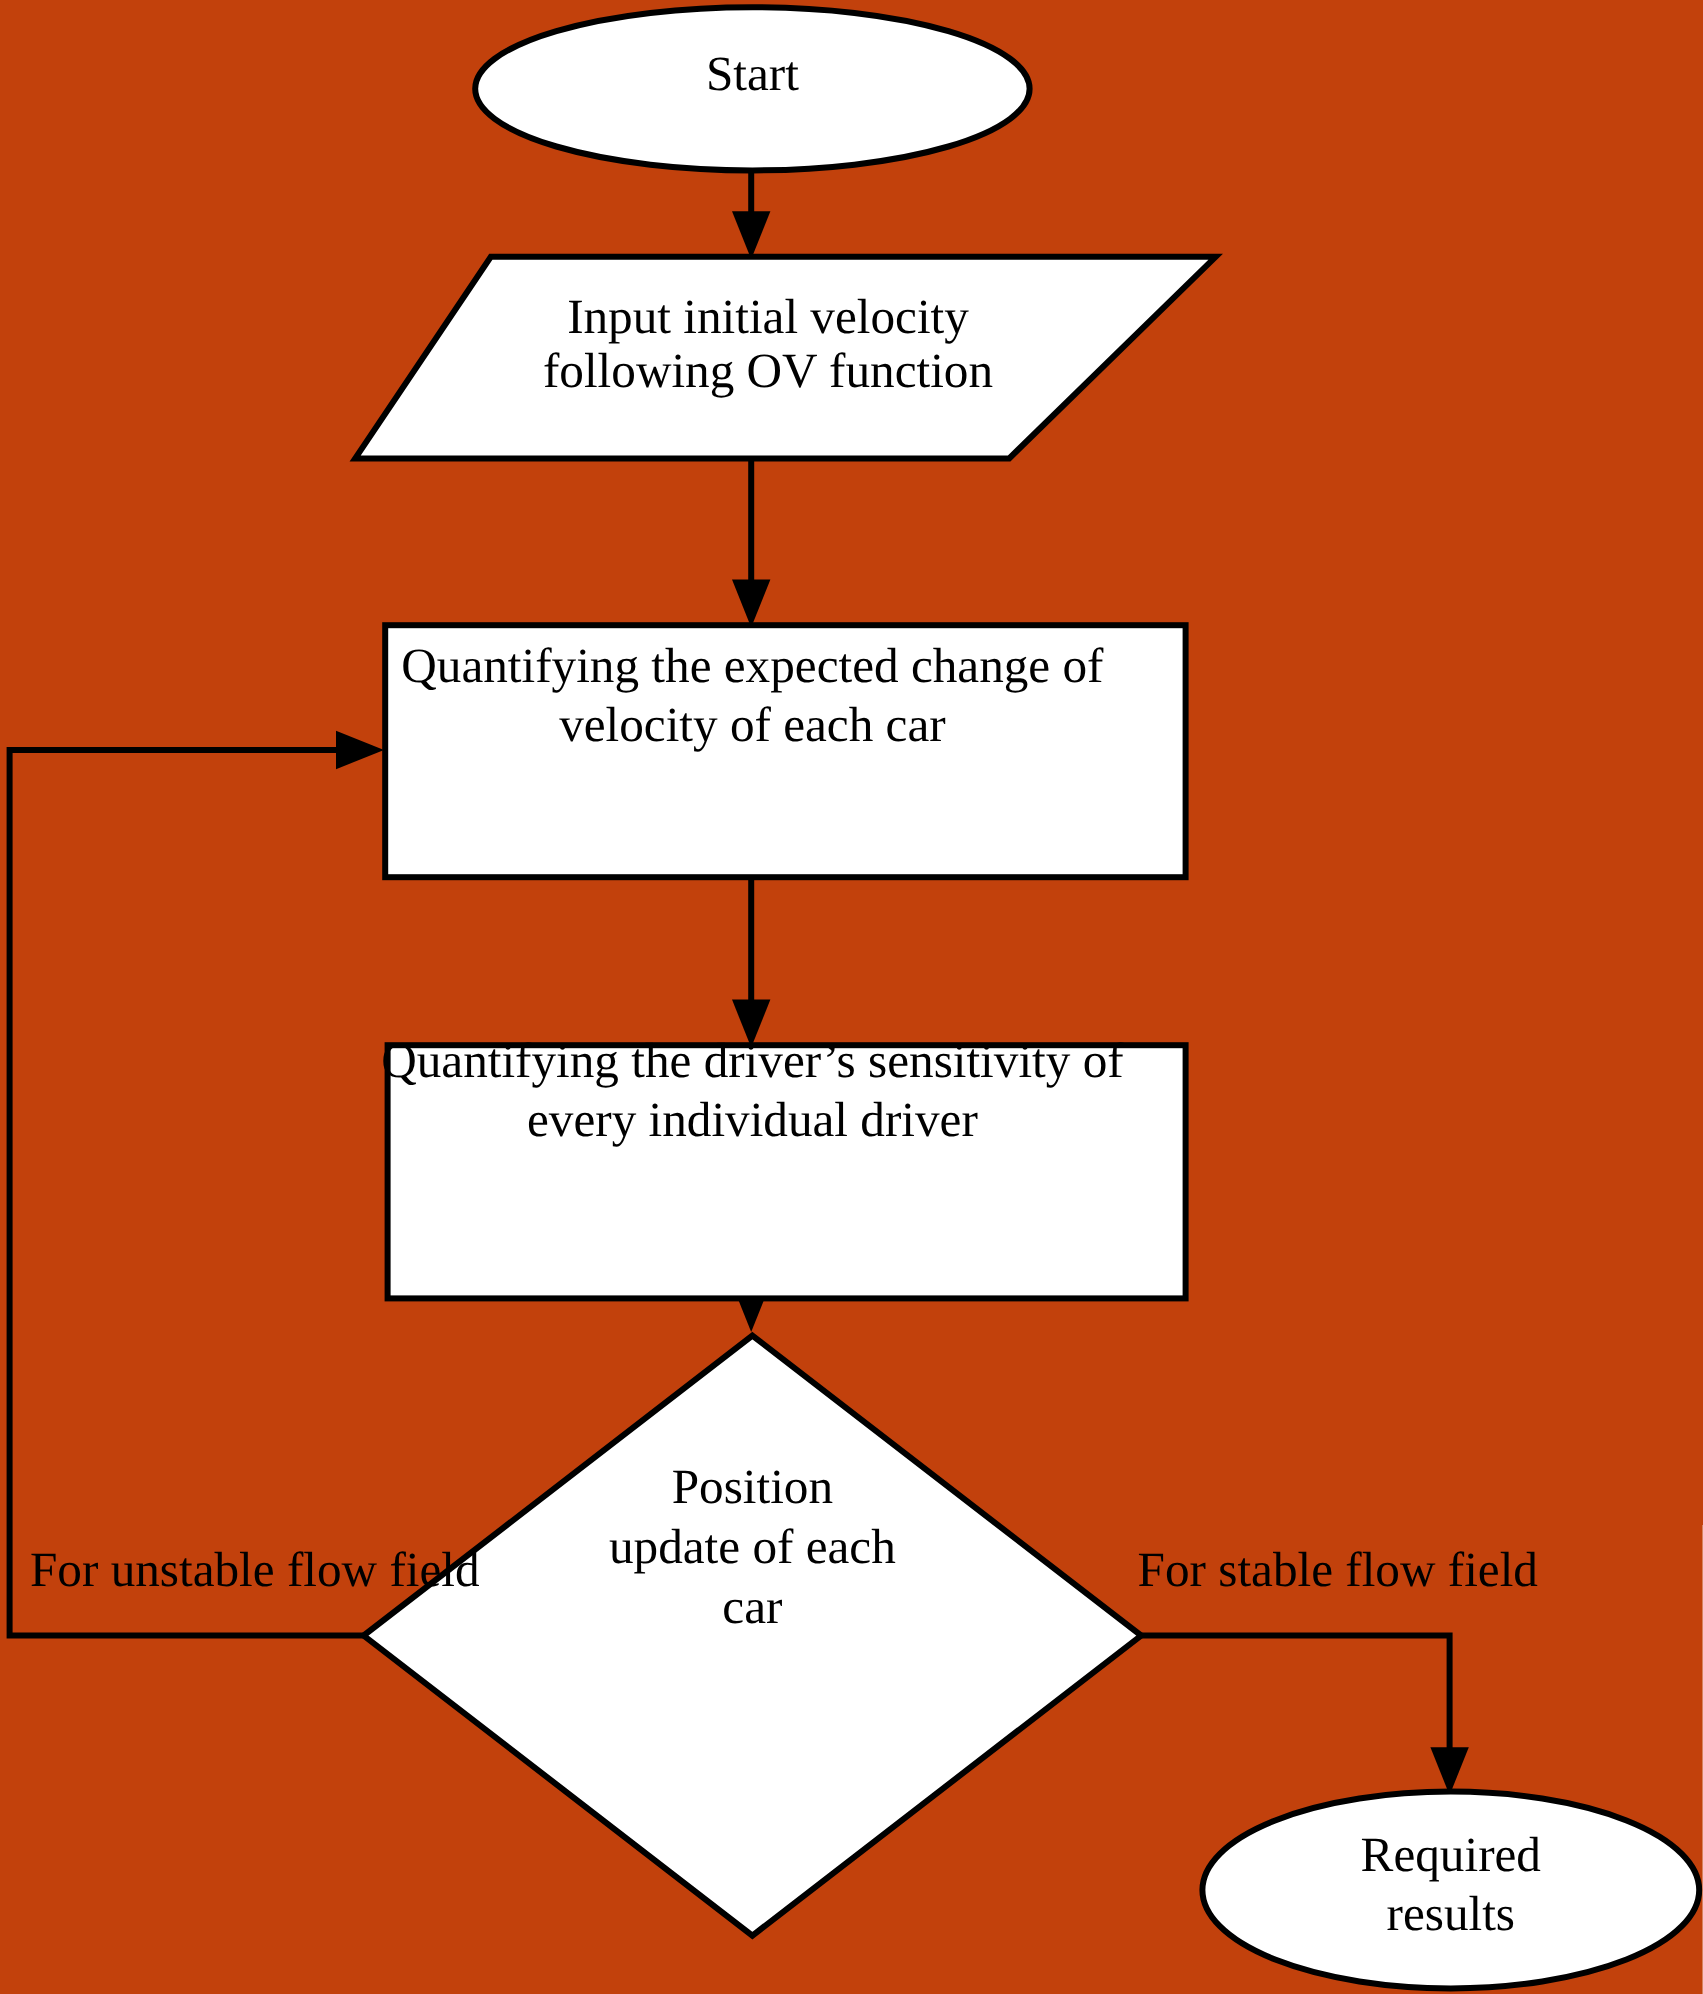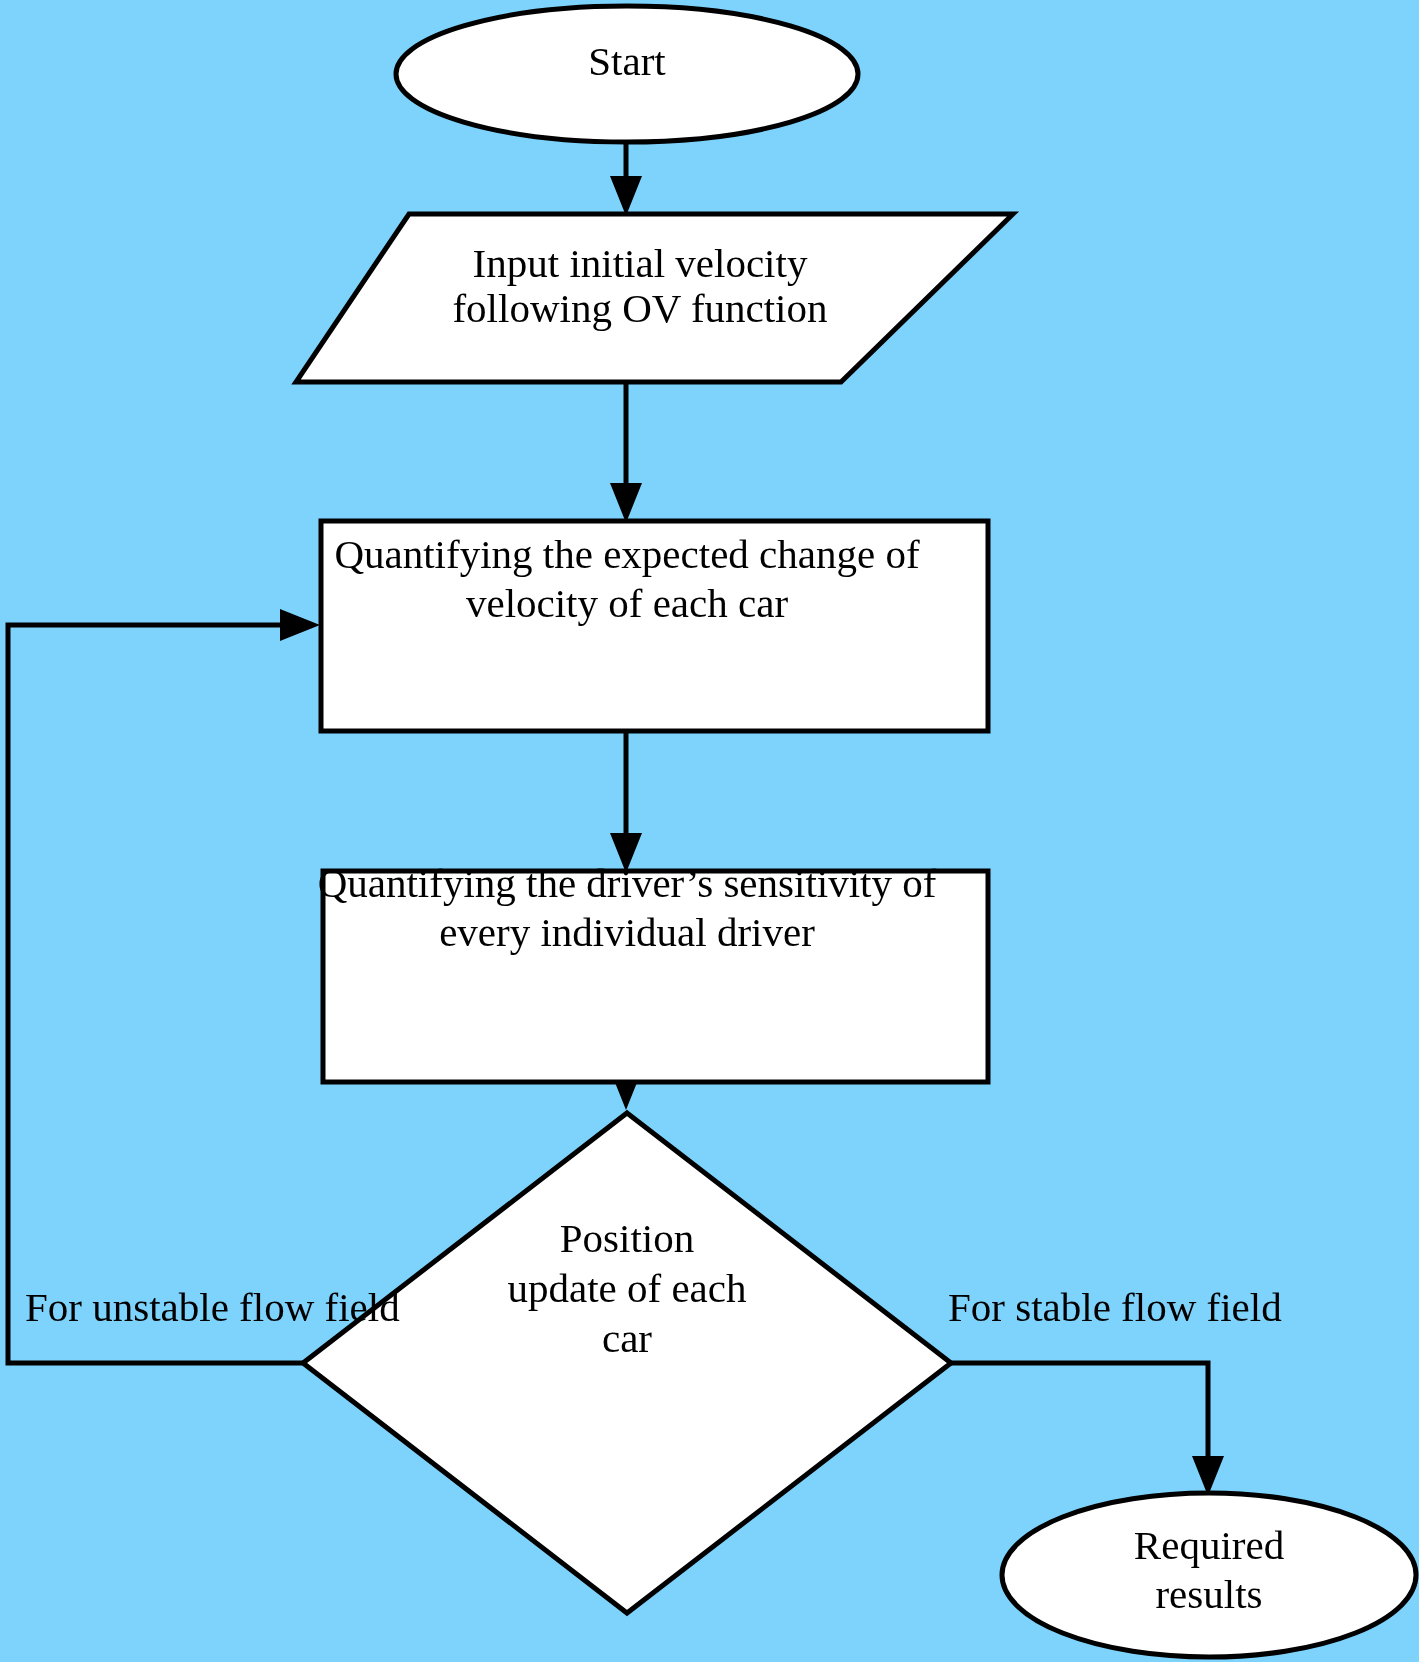--- a/index.html
+++ b/index.html
@@ -4,21 +4,21 @@
 <style>
   html, body {
     margin: 0;
     padding: 0;
     background: #ffffff;
   }
   #flowchart-root {
     position: relative;
     width: 1419px;
     height: 1662px;
-    background: #7dd3fc;
+    background: #c2410c;
     font-family: "Liberation Serif", "DejaVu Serif", serif;
     overflow: hidden;
     text-decoration: underline;
   }
   svg#flow-svg {
     position: absolute;
     top: 0;
     left: 0;
     width: 1419px;
     height: 1662px;

